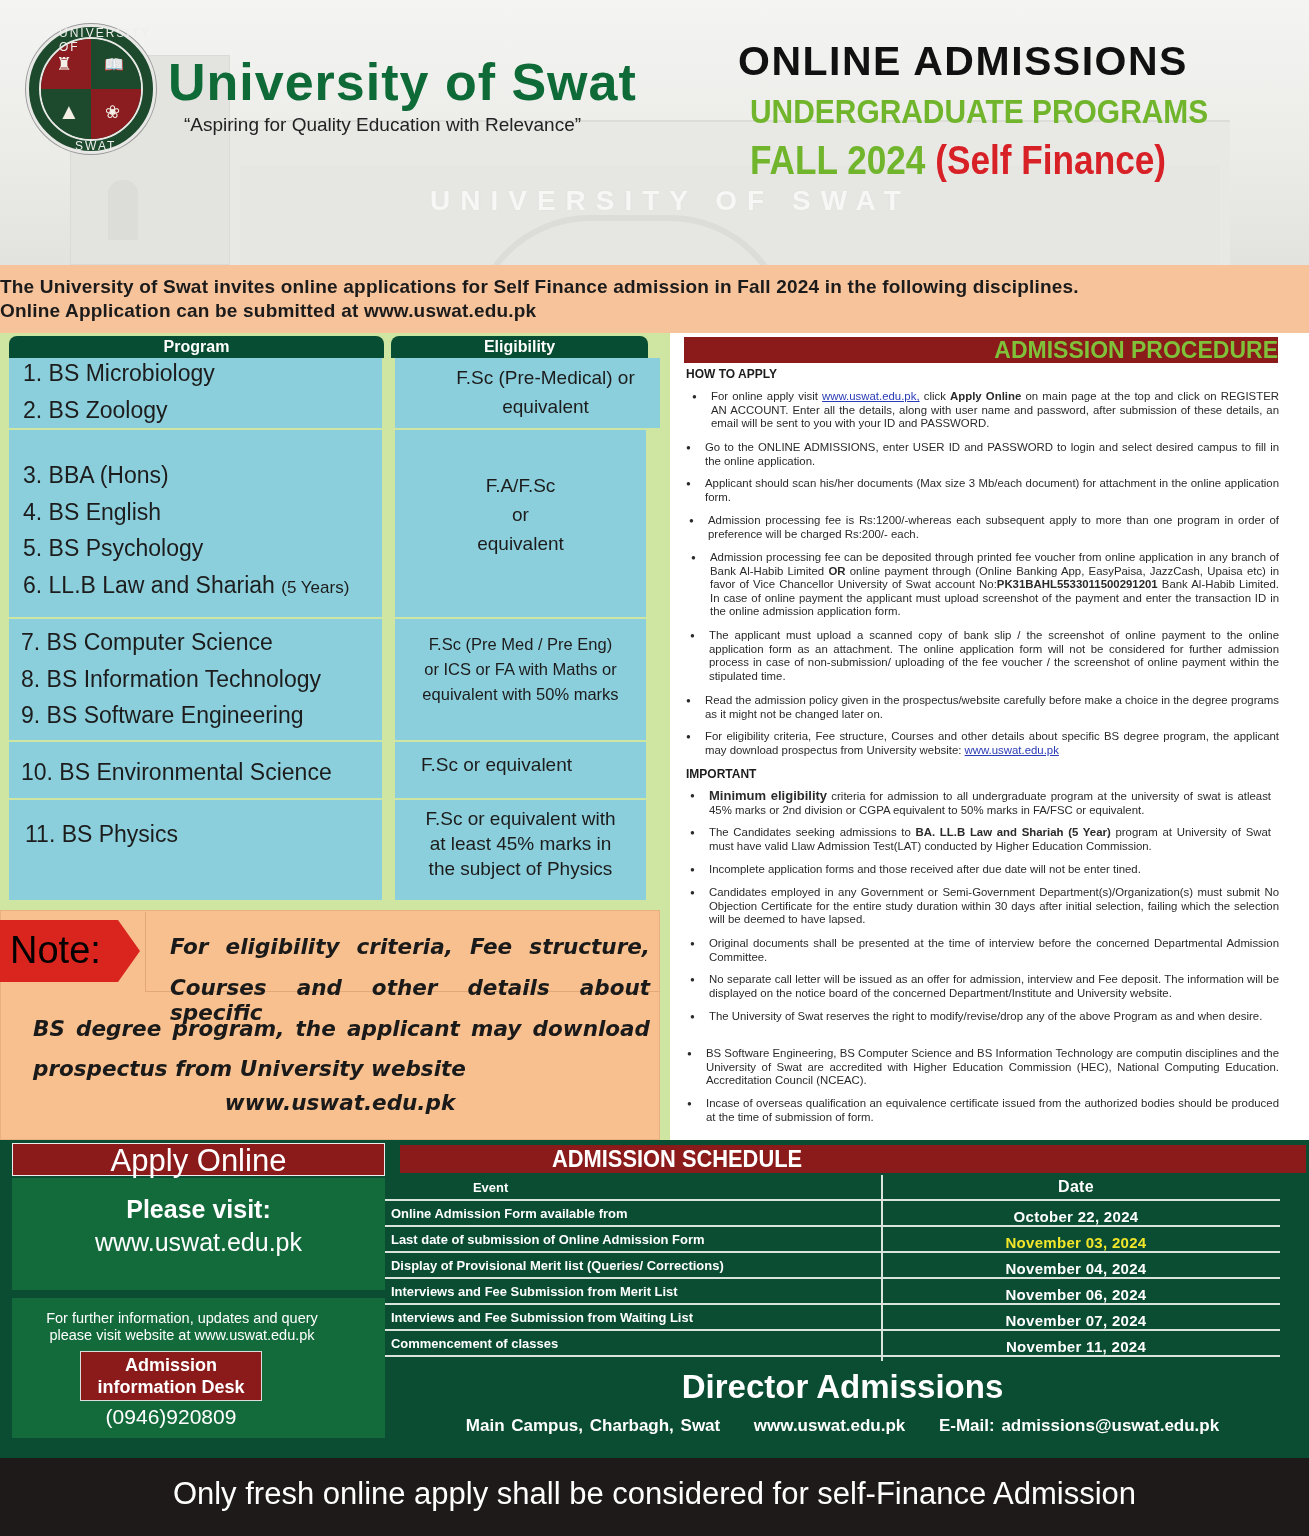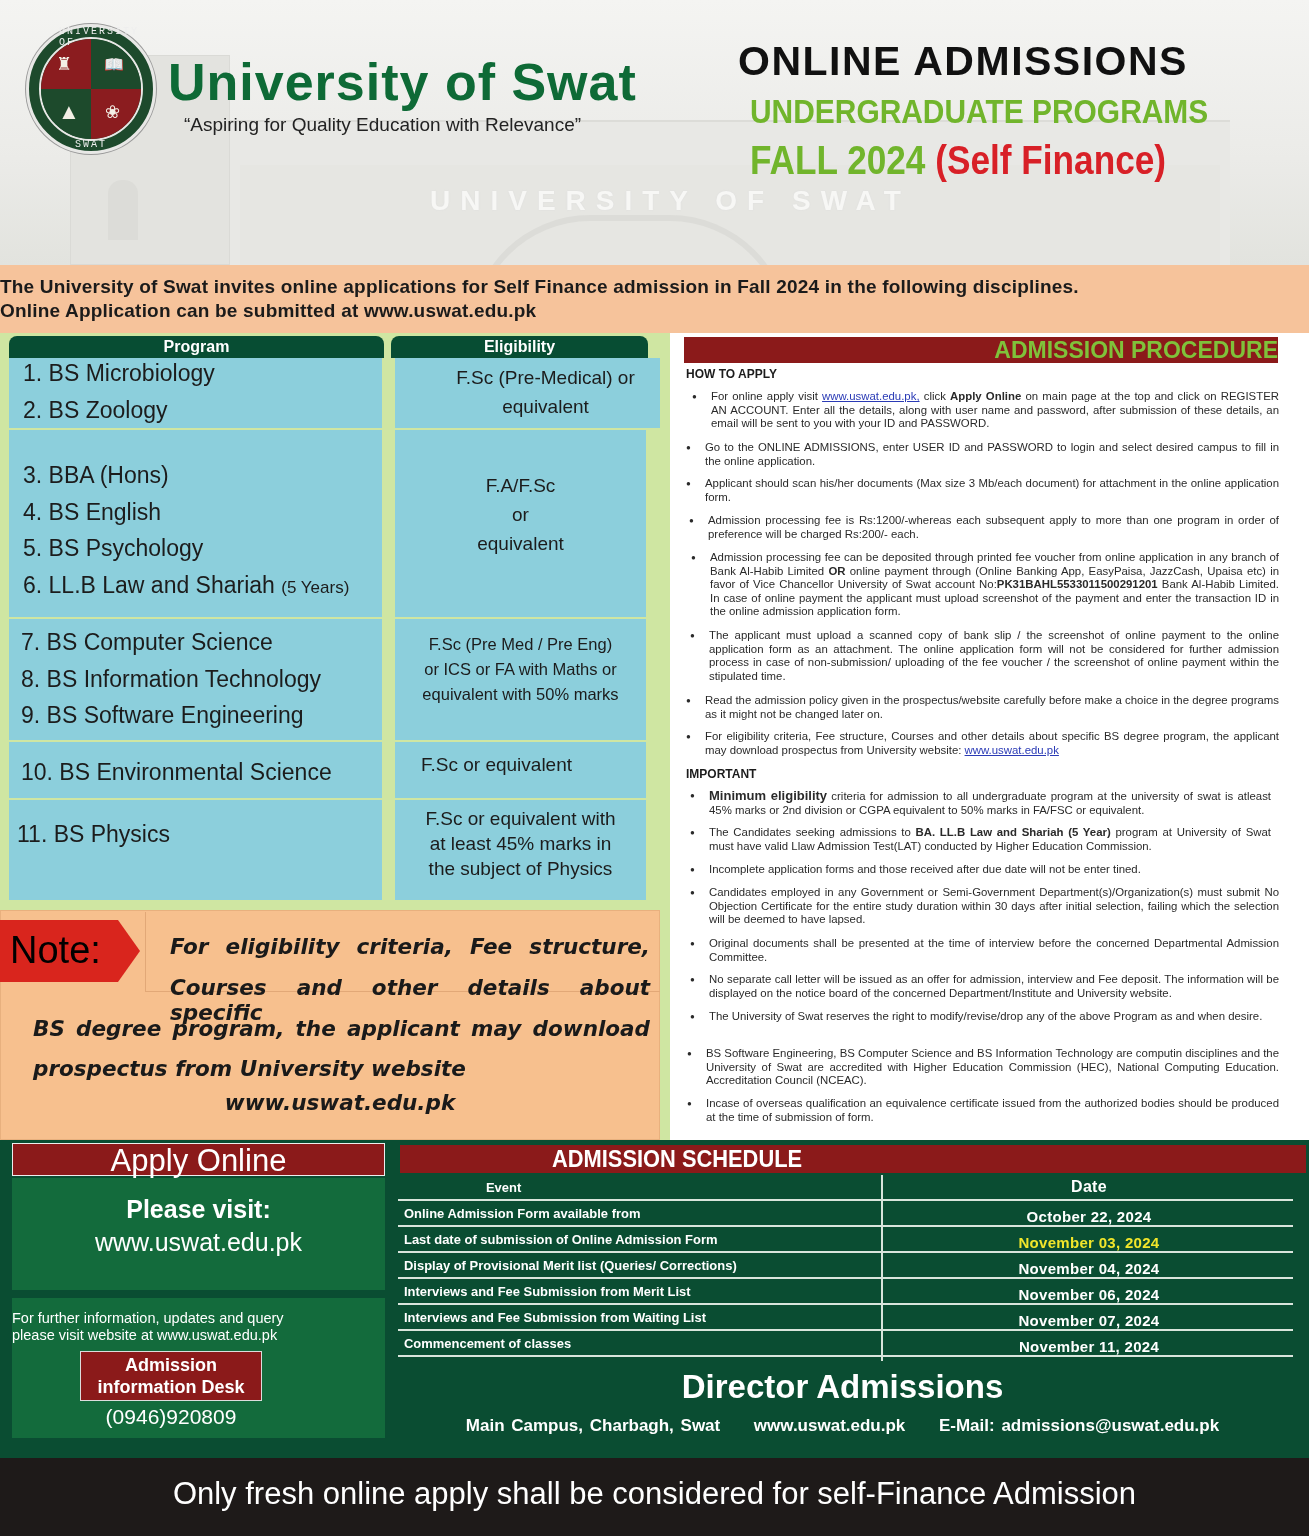--- a/index.html
+++ b/index.html
@@ -14,21 +14,21 @@
 .win{left:108px;top:180px;width:30px;height:60px;background:#dcdcd8;border-radius:14px 14px 0 0}
 .ghost{left:430px;top:185px;font-size:28px;font-weight:bold;color:#f7f7f5;letter-spacing:10px;text-shadow:0 0 2px #ddd}
 #logo{left:26px;top:24px;width:130px;height:130px;border-radius:50%;background:#1d4a2c;border:3px solid #e8e8e6;box-shadow:0 0 0 1px #999}
 #logo .ring{position:absolute;left:10px;top:10px;width:104px;height:104px;border-radius:50%;border:2px solid #e8e8e6;overflow:hidden}
 #logo .q{position:absolute;width:50%;height:50%}
 #logo .q1{left:0;top:0;background:#8b1c1f}
 #logo .q2{right:0;top:0;background:#1d4a2c}
 #logo .q3{left:0;bottom:0;background:#1d4a2c}
 #logo .q4{right:0;bottom:0;background:#8b1c1f}
 #logo .glyph{position:absolute;color:#f3efe6;font-size:18px}
-#logo .lt{position:absolute;font-family:Liberation Mono, monospace;font-size:10px;color:#eee;letter-spacing:2px}
+#logo .lt{position:absolute;font-family:Liberation Sans, sans-serif;font-size:12px;color:#eee;letter-spacing:2px}
 #uni-title{left:168px;top:52px;font-size:52px;font-weight:bold;color:#0e6a36;letter-spacing:1px}
 #uni-motto{left:184px;top:114px;font-size:19px;color:#222}
 #oa-title{left:738px;top:38px;font-size:41px;font-weight:900;color:#111;letter-spacing:1.5px}
 #ug-title{left:750px;top:92px;font-size:34px;font-weight:900;color:#71b52c;transform:scaleX(.88);transform-origin:left}
 #fall-title{left:750px;top:138px;font-size:40px;font-weight:900;color:#71b52c;transform:scaleX(.88);transform-origin:left;white-space:nowrap}
 #fall-title span.sf{color:#d82027}
 
 #invite{left:0;top:265px;width:1309px;height:68px;background:#f6c39b;padding-top:10px;font-weight:bold;font-size:19px;color:#1b1b1b;line-height:24px;letter-spacing:.2px}
 
 #prog-wrap{left:0;top:333px;width:660px;height:577px;background:#cfe6a2}
@@ -48,26 +48,26 @@
 .pb{position:absolute;font-size:11.4px;line-height:13.5px;color:#2a2a2a;text-align:justify}
 .pb::before{content:"●";position:absolute;left:-19px;top:0;font-size:8px}
 .pb a{color:#2a3ab5;text-decoration:underline}
 
 #bottom{left:0;top:1140px;width:1309px;height:318px;background:#0a4d32}
 #apply-head{left:12px;top:1143px;width:373px;height:33px;background:#8b1a1a;border:1px solid #eee;color:#fff;font-size:31px;text-align:center;line-height:33px}
 #visit-box{left:12px;top:1178px;width:373px;height:112px;background:#136b3c}
 #visit-label{left:12px;top:1195px;width:373px;text-align:center;font-size:25px;font-weight:bold;color:#fff}
 #visit-url{left:12px;top:1228px;width:373px;text-align:center;font-size:25px;color:#fff}
 #info-box{left:12px;top:1298px;width:373px;height:140px;background:#136b3c}
-#info-text{left:12px;top:1310px;width:340px;text-align:left;font-size:14.5px;color:#fff;line-height:17px}
+#info-text{left:12px;top:1310px;width:340px;text-align:center;font-size:14.5px;color:#fff;line-height:17px}
 #desk-btn{left:80px;top:1351px;width:182px;height:50px;background:#8b1a1a;border:1px solid #ddd;color:#fff;font-weight:bold;font-size:18px;text-align:center;line-height:22px;padding-top:2px}
 #phone{left:80px;top:1405px;width:182px;text-align:center;color:#fff;font-size:21px}
 #sched-head{left:400px;top:1145px;width:906px;height:28px;background:#8b1a1a}
 #sched-head span{position:absolute;left:152px;top:0;font-weight:900;color:#fff;font-size:23px;line-height:28px;transform:scaleX(.95);transform-origin:left}
-#sched-table{left:398px;top:1175px;width:895px}
+#sched-table{left:385px;top:1175px;width:895px}
 .srow{position:relative;height:26px;border-bottom:2px solid #d9e5dc;color:#fff}
 .srow .ev{position:absolute;left:6px;top:5px;font-weight:bold;font-size:13.5px;transform:scaleX(.96);transform-origin:left}
 .srow .dt{position:absolute;left:487px;width:408px;text-align:center;top:7px;font-weight:bold;font-size:15px;letter-spacing:.3px}
 .srow.hdr{height:26px}
 .srow.hdr .ev{left:0;width:220px;text-align:center;font-size:13.5px}
 .srow.hdr .dt{top:3px;font-size:16px}
 #sched-vline{left:881px;top:1175px;width:2px;height:186px;background:#d9e5dc}
 #director{left:395px;top:1368px;width:895px;text-align:center;font-size:33px;font-weight:bold;color:#fff}
 #contact{left:395px;top:1416px;width:895px;text-align:center;font-size:17px;font-weight:bold;color:#fff;word-spacing:2px}
 #footer{left:0;top:1458px;width:1309px;height:78px;background:#1e1a19;color:#fff;font-size:31px;text-align:center;line-height:72px}
@@ -150,21 +150,21 @@
   </div>
 
   <div class="cell" style="left:9px;top:409px;width:373px;height:56px;padding-top:12px">
     <div class="pitem" style="padding-left:12px">10. BS Environmental Science</div>
   </div>
   <div class="cell elig" style="left:395px;top:409px;width:251px;height:56px;padding-top:8px;text-align:left;padding-left:26px">
     <div>F.Sc or equivalent</div>
   </div>
 
   <div class="cell" style="left:9px;top:467px;width:373px;height:100px;padding-top:16px">
-    <div class="pitem" style="padding-left:8px">11. BS Physics</div>
+    <div class="pitem" style="padding-left:16px">11. BS Physics</div>
   </div>
   <div class="cell elig" style="left:395px;top:467px;width:251px;height:100px;padding-top:6px;font-size:19px;line-height:25px">
     <div>F.Sc or equivalent with</div>
     <div>at least 45% marks in</div>
     <div>the subject of Physics</div>
   </div>
 </div>
 
 <div id="note" class="abs"></div>
 <div class="abs" style="left:145px;top:912px;width:515px;height:80px;border-left:1px solid #e2a877;border-bottom:1px solid #e2a877"></div>

